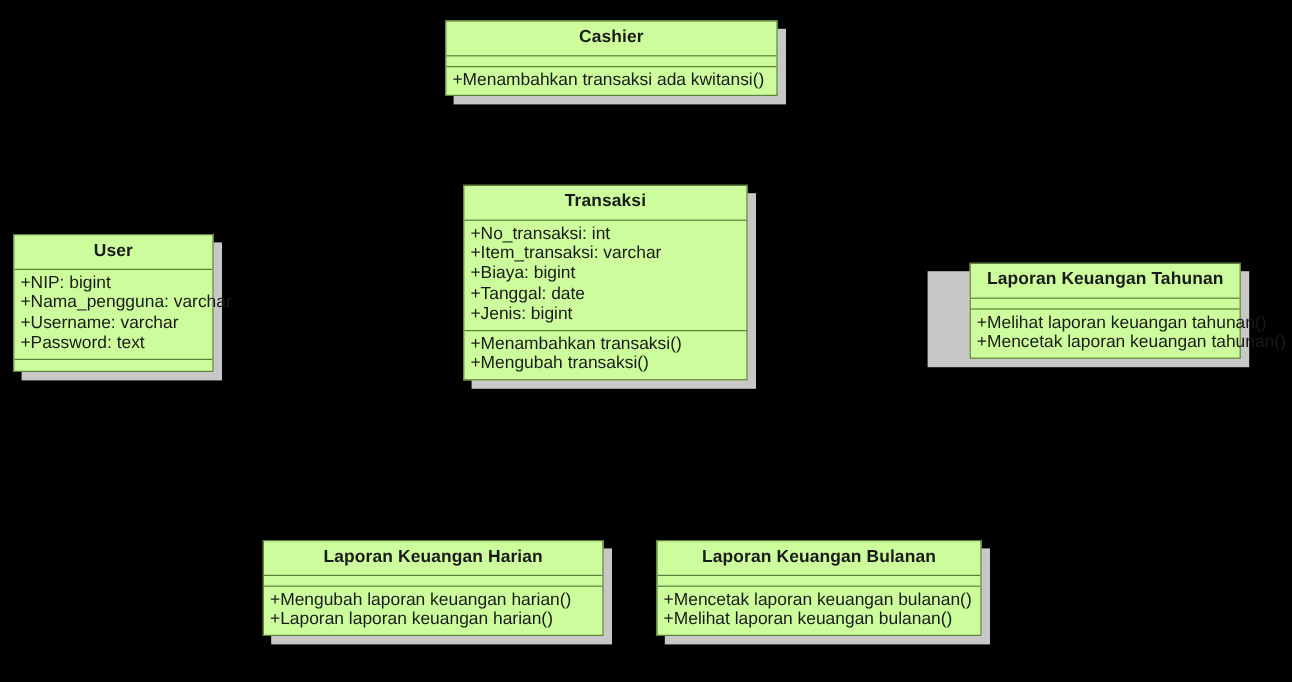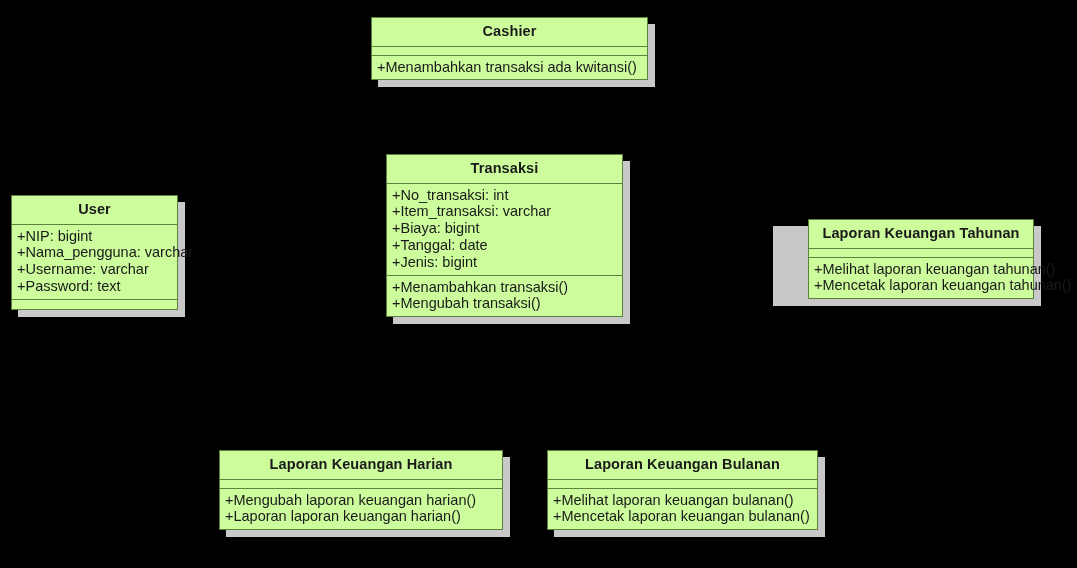--- a/index.html
+++ b/index.html
@@ -184,19 +184,19 @@
       </div>
     </div>
   </div>
 
   <div class="uml-class" id="class-bulanan">
     <div class="uml-shadow"></div>
     <div class="uml-body">
       <div class="uml-compartment uml-title">Laporan Keuangan Bulanan</div>
       <div class="uml-compartment uml-empty"></div>
       <div class="uml-compartment uml-members">
+        <div class="uml-member">+Mencetak laporan keuangan bulanan()</div>
         <div class="uml-member">+Melihat laporan keuangan bulanan()</div>
-        <div class="uml-member">+Mencetak laporan keuangan bulanan()</div>
       </div>
     </div>
   </div>
 
 </div>
 
 </body></html>

